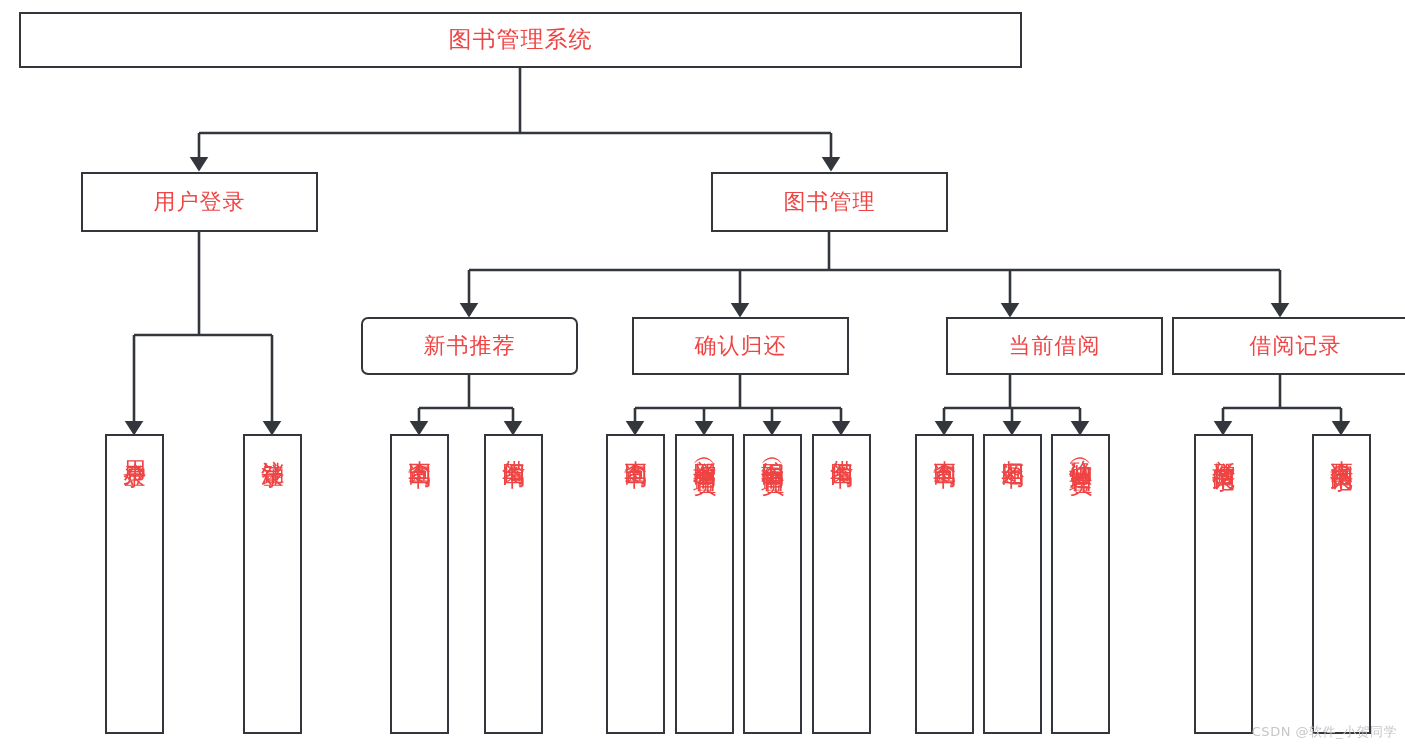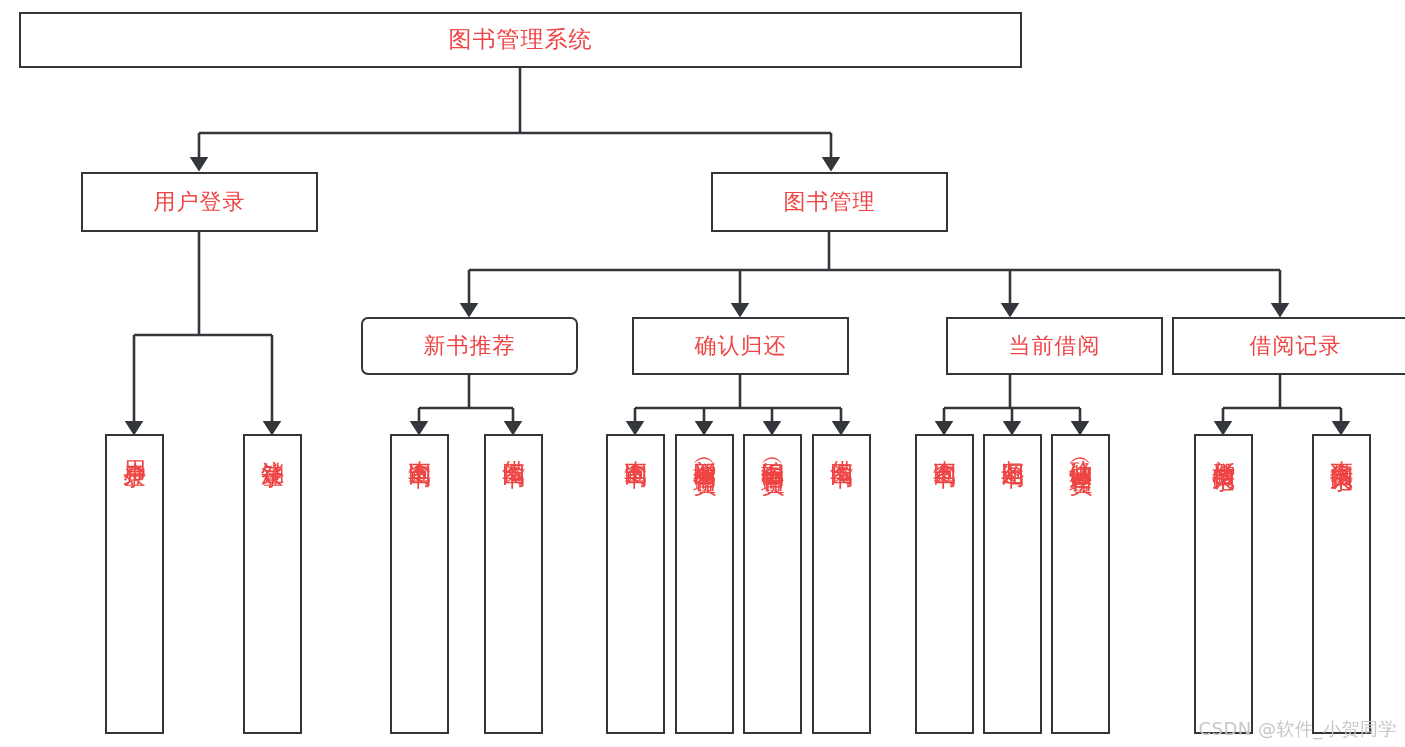--- a/index.html
+++ b/index.html
@@ -48,21 +48,21 @@
     font-size:23px;
     line-height:1.02;
     letter-spacing:2px;
     white-space:nowrap;
   }
 
   #watermark{
     position:absolute;
     right:8px;
     bottom:6px;
-    font-size:18px;
+    font-size:13px;
     color:#c7c7c7;
     letter-spacing:0.5px;
     white-space:nowrap;
     user-select:none;
   }
 </style>
 </head>
 <body>
 
 <div id="canvas">

